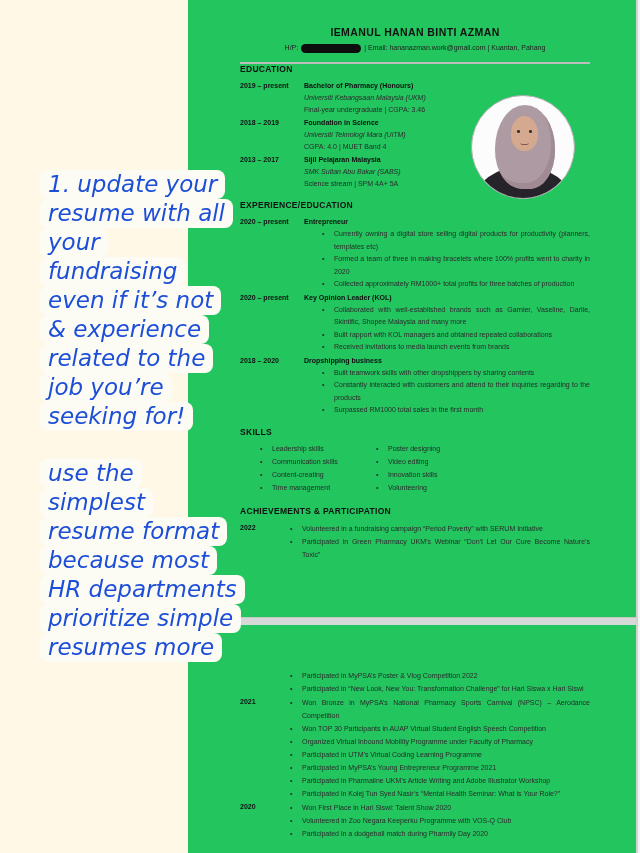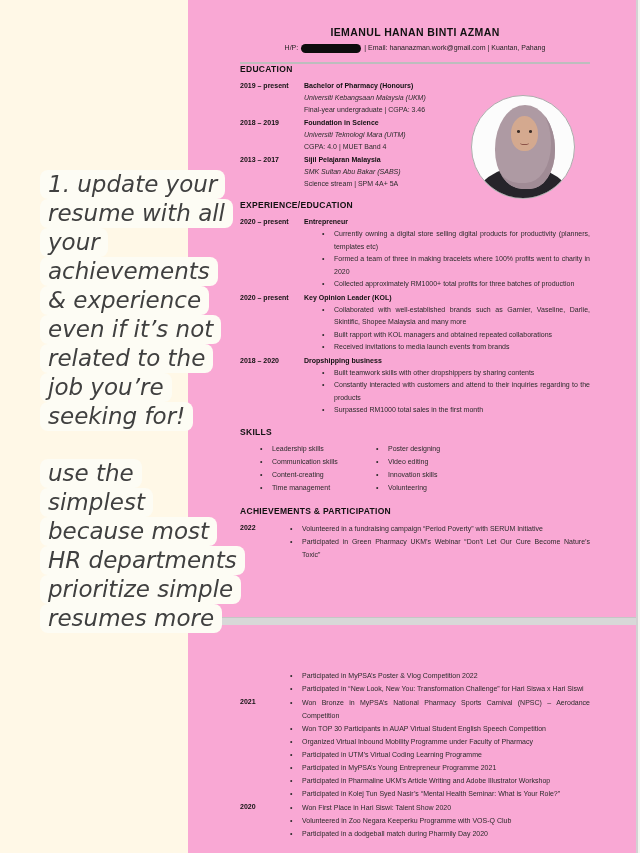--- a/index.html
+++ b/index.html
@@ -2,21 +2,21 @@
 <html><head>
 <meta charset="utf-8">
 <style>
   * { margin:0; padding:0; box-sizing:border-box; }
   html,body { width:640px; height:853px; }
   body { font-family:"Liberation Sans","DejaVu Sans",sans-serif; }
 
   .canvas { position:relative; width:640px; height:853px; background:#FFF8E7; overflow:hidden; }
 
   
-  .page { position:absolute; left:188px; width:448px; background:#f9a8d4; color:#2b2b2b; }
+  .page { position:absolute; left:188px; width:448px; background:#22c55e; color:#2b2b2b; }
   .page1 { top:0; height:617px; padding:26px 46px 0 52px; }
   .page2 { top:625px; height:228px; padding:44px 46px 0 52px; }
   .gap-band { position:absolute; left:188px; top:617px; width:452px; height:8px; background:#d8d8d8; border-top:1px solid #c6c6c6; }
   .edge-line { position:absolute; left:636px; top:0; width:2px; height:853px; background:#d2d2d2; }
   .edge-sliver { position:absolute; left:638px; top:0; width:2px; height:853px; background:#f4f4f1; }
 
   
   .r-name { font-size:10.5px; font-weight:bold; text-align:center; letter-spacing:.4px; color:#111; line-height:12px; }
   .r-contact { margin-top:5px; font-size:7px; text-align:center; line-height:10px; color:#222; }
   .redaction { display:inline-block; width:60px; height:9px; background:#0d0d0d; border-radius:5px; vertical-align:middle; margin:0 3px; }
@@ -63,21 +63,21 @@
            border-radius:50% 50% 42% 46% / 52% 52% 46% 46%; box-shadow:inset -4px -6px 0 #a08b95; }
   .photo .face { position:absolute; top:20px; left:39px; width:27px; height:35px; background:#d4a98f;
            border-radius:50% 50% 46% 46%; }
   .photo .eye { position:absolute; top:14px; width:3px; height:2.5px; background:#3a2c26; border-radius:50%; }
   .photo .eye.l { left:6px; } .photo .eye.r { right:6px; }
   .photo .smile { position:absolute; bottom:6px; left:9px; width:9px; height:4px;
            border-bottom:1.5px solid #8c5348; border-radius:0 0 50% 50%; }
 
   
   .handwriting { position:absolute; left:48px; top:170px; z-index:5; font-family:"DejaVu Sans",sans-serif;
-                 font-style:italic; color:#404040; }
+                 font-style:italic; color:#1d4ed8; }
   .hw-line { display:table; background:#FDFCF4; border-radius:8px; padding:1px 8px 2px 8px; margin-left:-8px;
              font-size:23px; line-height:26px; white-space:nowrap; }
   .hw-gap { height:28px; }
 </style>
 </head>
 <body>
 
 <div class="canvas">
 
   <div class="page page1">
@@ -224,28 +224,29 @@
       <div class="eye l"></div>
       <div class="eye r"></div>
       <div class="smile"></div>
     </div>
   </div>
 
   <div class="handwriting">
     <div class="hw-line">1. update your</div>
     <div class="hw-line">resume with all</div>
     <div class="hw-line">your</div>
-    <div class="hw-line">achievements</div>
+    <div class="hw-line">fundraising</div>
+    <div class="hw-line">even if it’s not</div>
     <div class="hw-line">&amp; experience</div>
-    <div class="hw-line">even if it’s not</div>
     <div class="hw-line">related to the</div>
     <div class="hw-line">job you’re</div>
     <div class="hw-line">seeking for!</div>
     <div class="hw-gap"></div>
     <div class="hw-line">use the</div>
     <div class="hw-line">simplest</div>
+    <div class="hw-line">resume format</div>
     <div class="hw-line">because most</div>
     <div class="hw-line">HR departments</div>
     <div class="hw-line">prioritize simple</div>
     <div class="hw-line">resumes more</div>
   </div>
 
 </div>
 
 </body></html>

